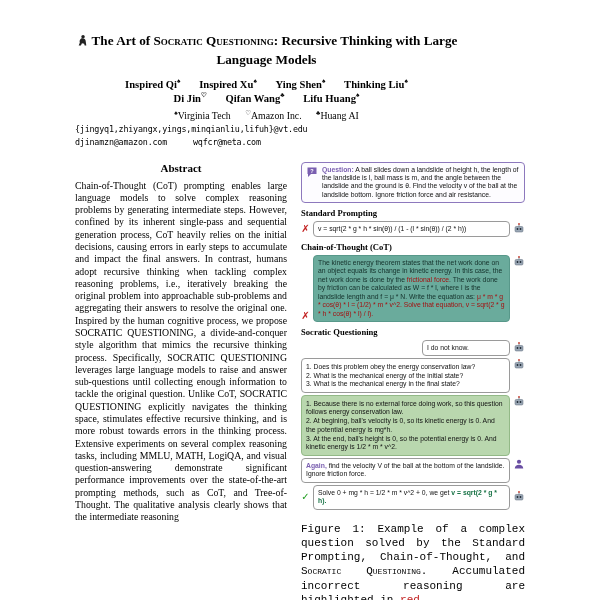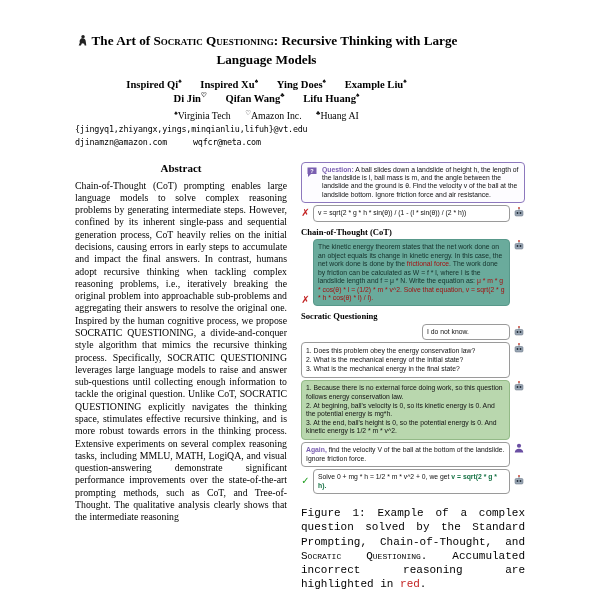--- a/index.html
+++ b/index.html
@@ -59,22 +59,22 @@
       <svg width="13" height="13" viewBox="0 0 24 24">
         <circle cx="13" cy="5" r="3.2" fill="#222"></circle>
         <path d="M10 8 C7 10 6 13 7 16 L5 21 L9 21 L11 17 L15 18 L16 21 L19 21 L18 14 C18 10 15 8 12 8 Z" fill="#222"></path>
       </svg>
     </span><span>The Art of </span><span class="sc">Socratic Questioning</span><span>: Recursive Thinking with Large Language Models</span>
   </div>
 
   <div class="authors">
     <span class="auth"><span>Inspired Qi</span><sup>♠</sup></span>
     <span class="auth"><span>Inspired Xu</span><sup>♠</sup></span>
-    <span class="auth"><span>Ying Does</span><sup>♠</sup></span>
-    <span class="auth"><span>Example Liu</span><sup>♠</sup></span>
+    <span class="auth"><span>Ying Shen</span><sup>♠</sup></span>
+    <span class="auth"><span>Thinking Liu</span><sup>♠</sup></span>
   </div>
   <div class="authors" style="margin-top:2px;">
     <span class="auth"><span>Di Jin</span><sup>♡</sup></span>
     <span class="auth"><span>Qifan Wang</span><sup>♣</sup></span>
     <span class="auth"><span>Lifu Huang</span><sup>♠</sup></span>
   </div>
 
   <div class="affils">
     <span class="aff"><sup>♠</sup><span>Virginia Tech</span></span>
     <span class="aff"><sup>♡</sup><span>Amazon Inc.</span></span>
@@ -98,20 +98,21 @@
       <div class="box question-box">
         <span class="icn">
           <svg width="12" height="12" viewBox="0 0 24 24">
             <path d="M3 3h18v13H10l-6 6v-6H3z" fill="#7a5fb0"></path>
             <text x="12" y="13.5" font-size="11" fill="#ffffff" text-anchor="middle" font-weight="bold">?</text>
           </svg>
         </span>
         <span><span class="q-label">Question:</span> <span>A ball slides down a landslide of height h, the length of the landslide is l, ball mass is m, and the angle between the landslide and the ground is θ. Find the velocity v of the ball at the landslide bottom. Ignore friction force and air resistance.</span></span>
       </div>
 
+      <div class="fig-label">Standard Prompting</div>
       <div class="row">
         <span class="mark mark-x">✗</span>
         <div class="box flex1">
           <span>v = sqrt(2 * g * h * sin(θ)) / (1 - (l * sin(θ)) / (2 * h))</span>
         </div>
         <span class="icn">
           <svg width="12" height="12" viewBox="0 0 24 24">
             <rect x="4" y="9" width="16" height="11" rx="2.5" fill="#9aa7b5" stroke="#5c6b7a"></rect>
             <circle cx="9" cy="14" r="1.8" fill="#1d2733"></circle>
               <circle cx="15" cy="14" r="1.8" fill="#1d2733"></circle>

